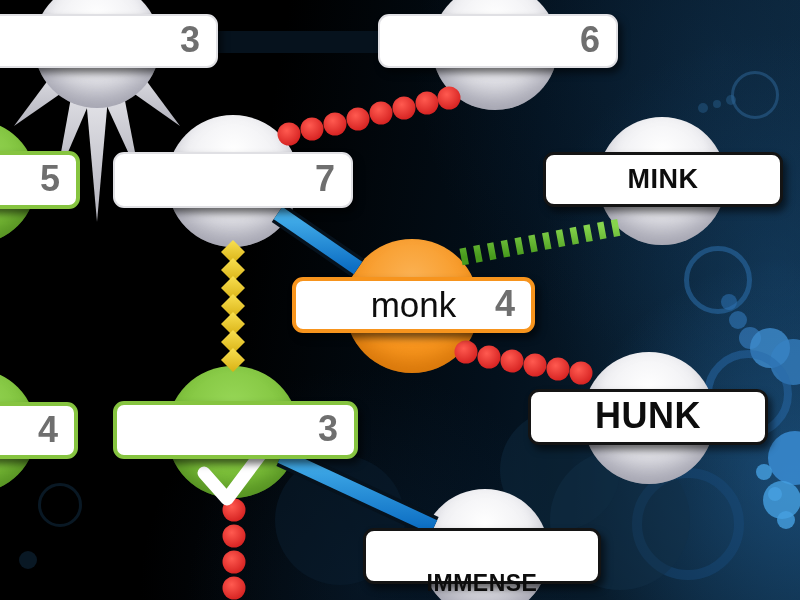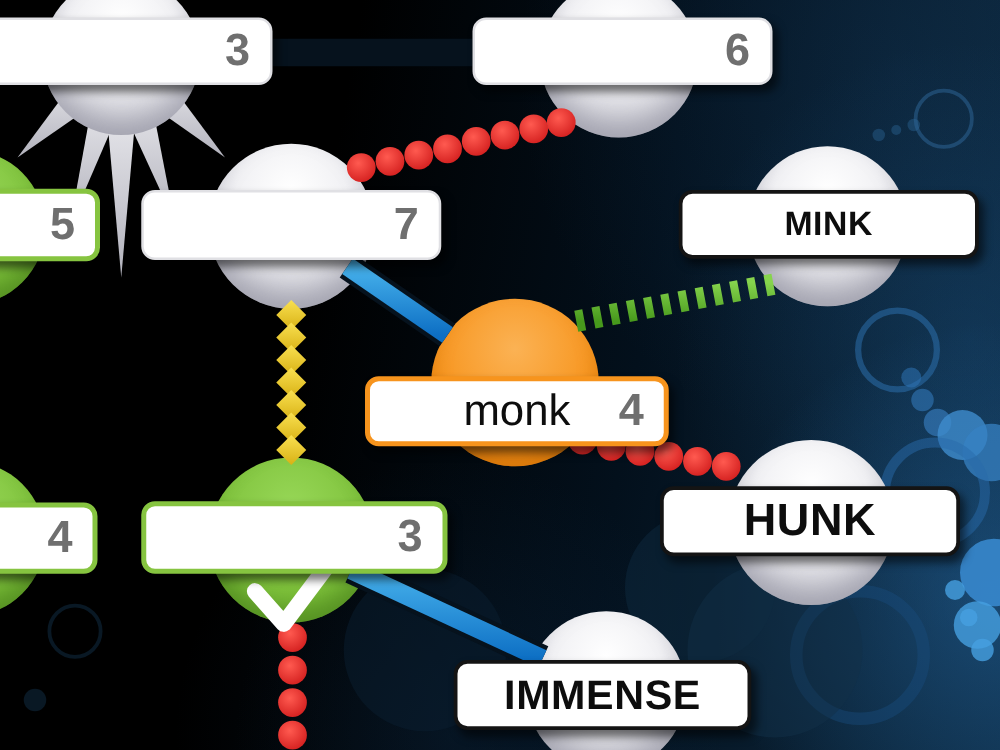--- a/index.html
+++ b/index.html
@@ -75,38 +75,38 @@
   }
   .bd-gray{border:2px solid #e0e0e4;}
   .bd-green{border:4px solid #86c440;}
   .bd-orange{border:4px solid #f7941d;}
   .bd-dark{border:3px solid #141414;}
   .b3{left:-22px;top:14px;width:240px;height:54px;}
   .b6{left:378px;top:14px;width:240px;height:54px;}
   .b5{left:-26px;top:151px;width:106px;height:58px;}
   .b7{left:113px;top:152px;width:240px;height:56px;}
   .bmink{left:543px;top:152px;width:240px;height:55px;}
-  .bmonk{left:292px;top:277px;width:243px;height:56px;margin-top:24px;}
+  .bmonk{left:292px;top:277px;width:243px;height:56px;}
   .b4{left:-26px;top:402px;width:104px;height:57px;}
   .bbig{left:113px;top:401px;width:245px;height:58px;}
   .bhunk{left:528px;top:389px;width:240px;height:56px;}
   .bimmense{left:363px;top:528px;width:238px;height:56px;}
   .num{
     position:absolute;right:16px;top:50%;transform:translateY(-53%);
     font-size:36px;font-weight:bold;color:#6f6f6f;line-height:1;
   }
   .word{
     position:absolute;left:0;right:0;top:50%;transform:translateY(-52%);
     text-align:center;color:#0d0d0d;line-height:1;
   }
   .word.lc{font-size:35px;font-weight:400;}
   .word.uc{font-weight:bold;letter-spacing:.5px;}
   .bmink .word{font-size:27px;}
   .bhunk .word{font-size:36px;}
-  .bimmense .word{font-size:33px;}
+  .bimmense .word{font-size:23px;margin-top:28px;}
 </style>
 </head>
 <body>
 
 <div class="stage">
 
   <div class="decor ring d1"></div>
   <div class="decor ring d2"></div>
   <div class="decor d3"></div>
   <div class="decor d4"></div>

